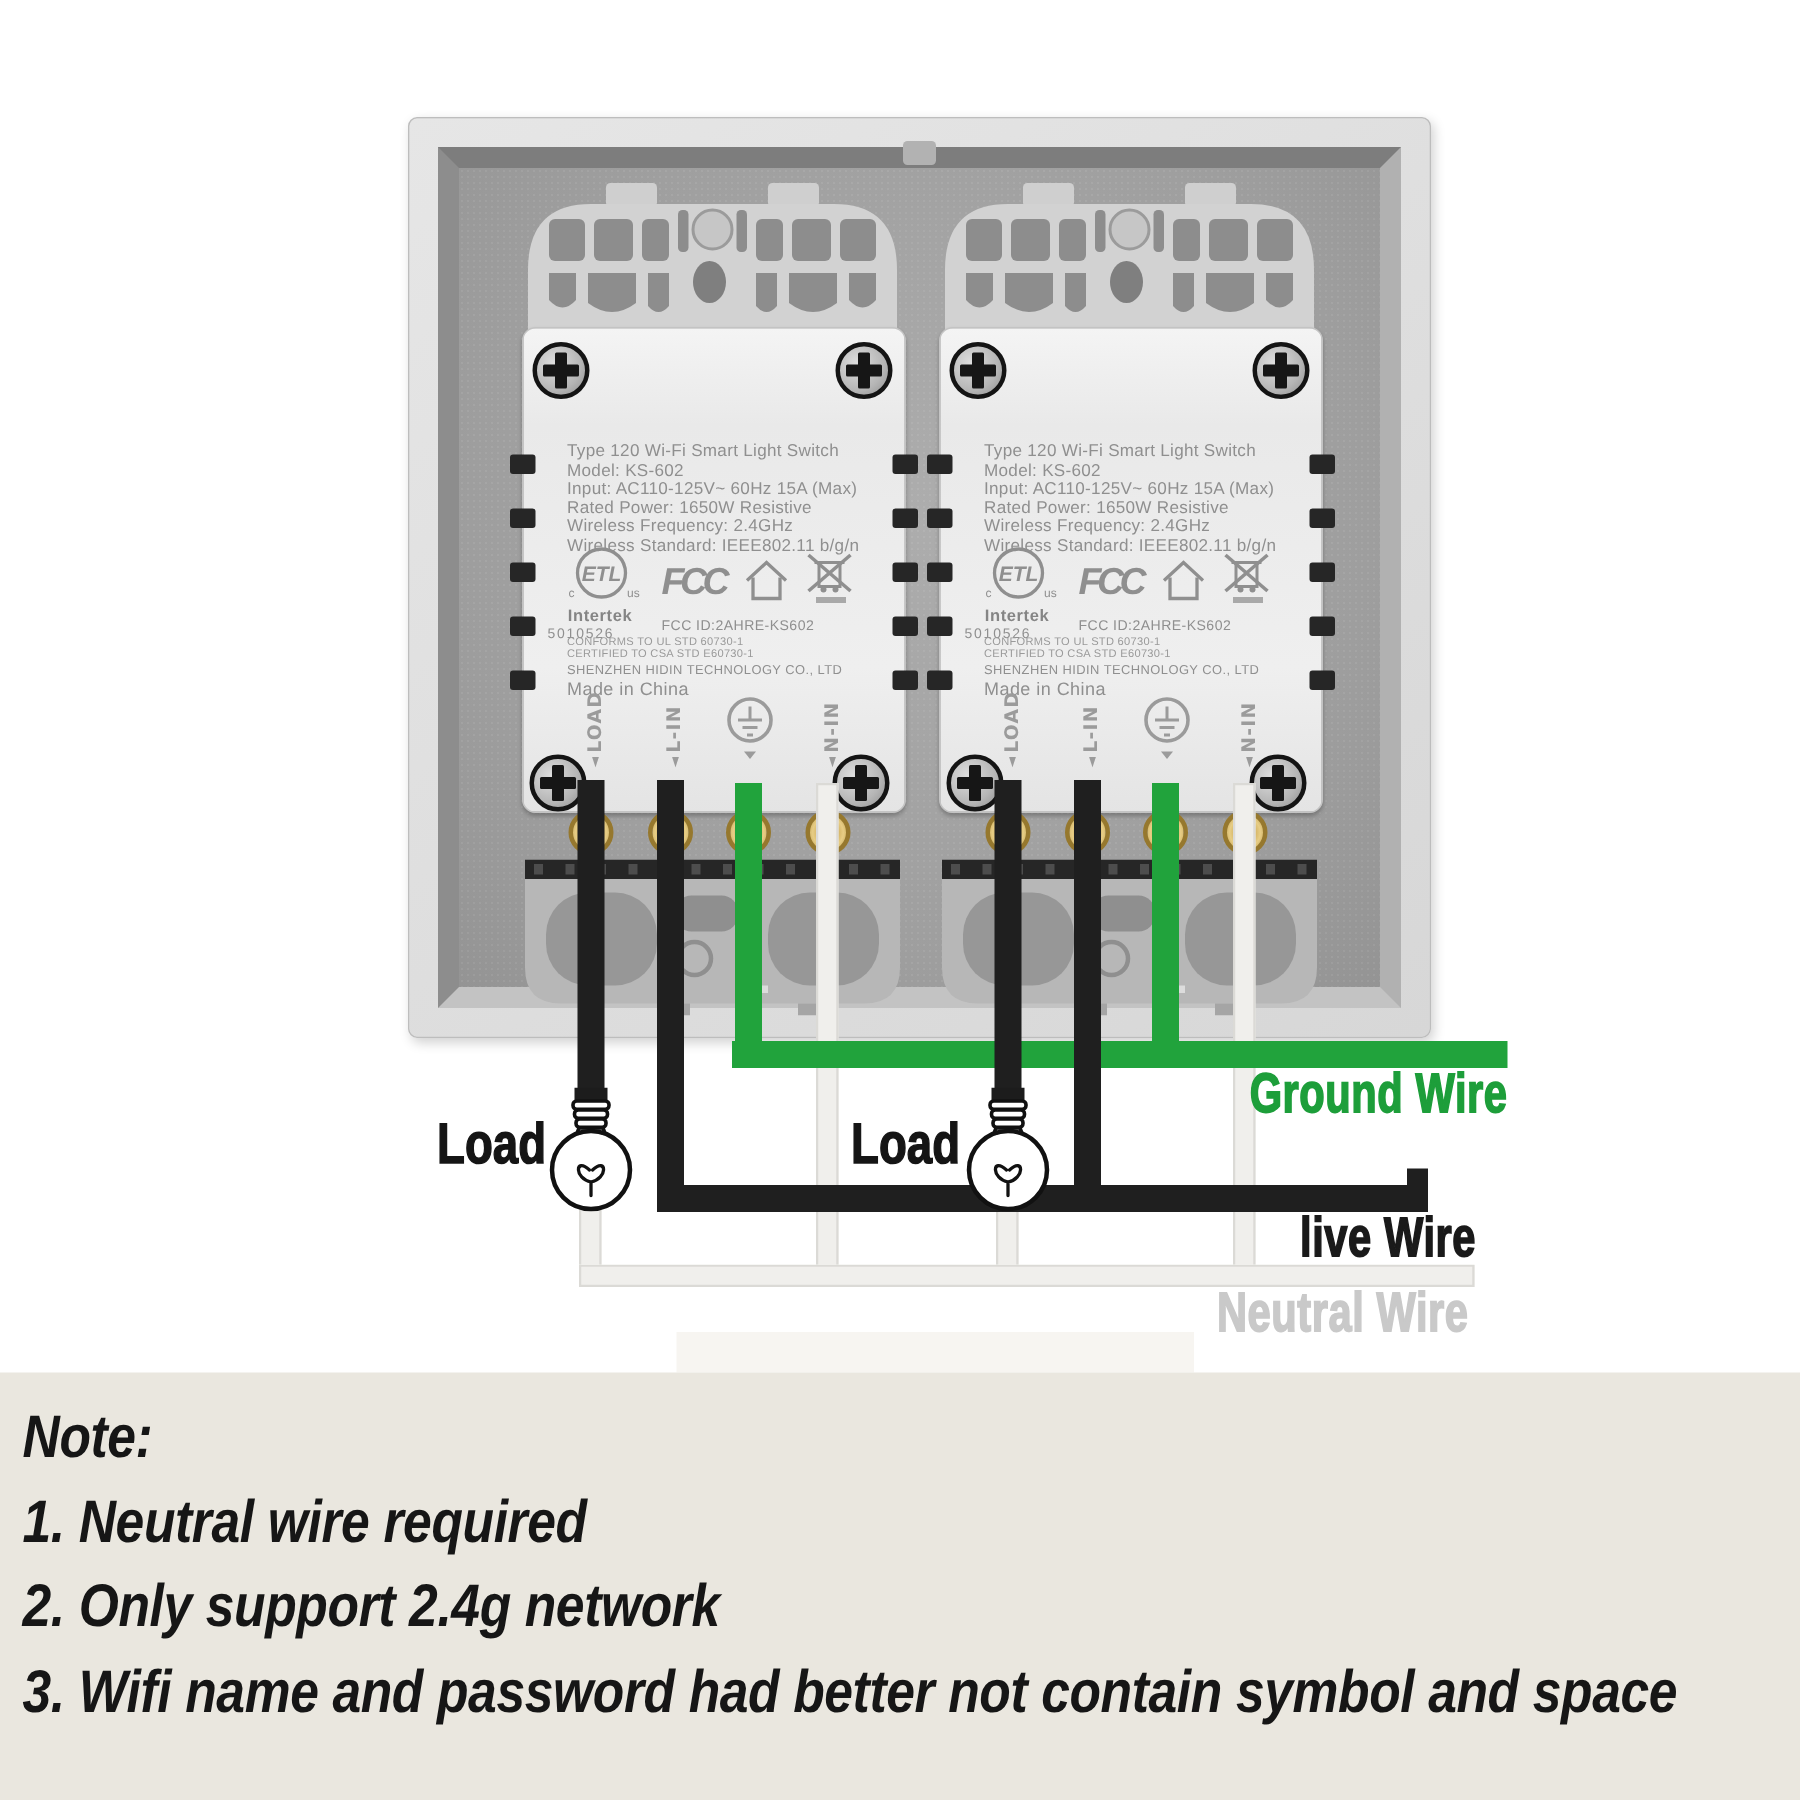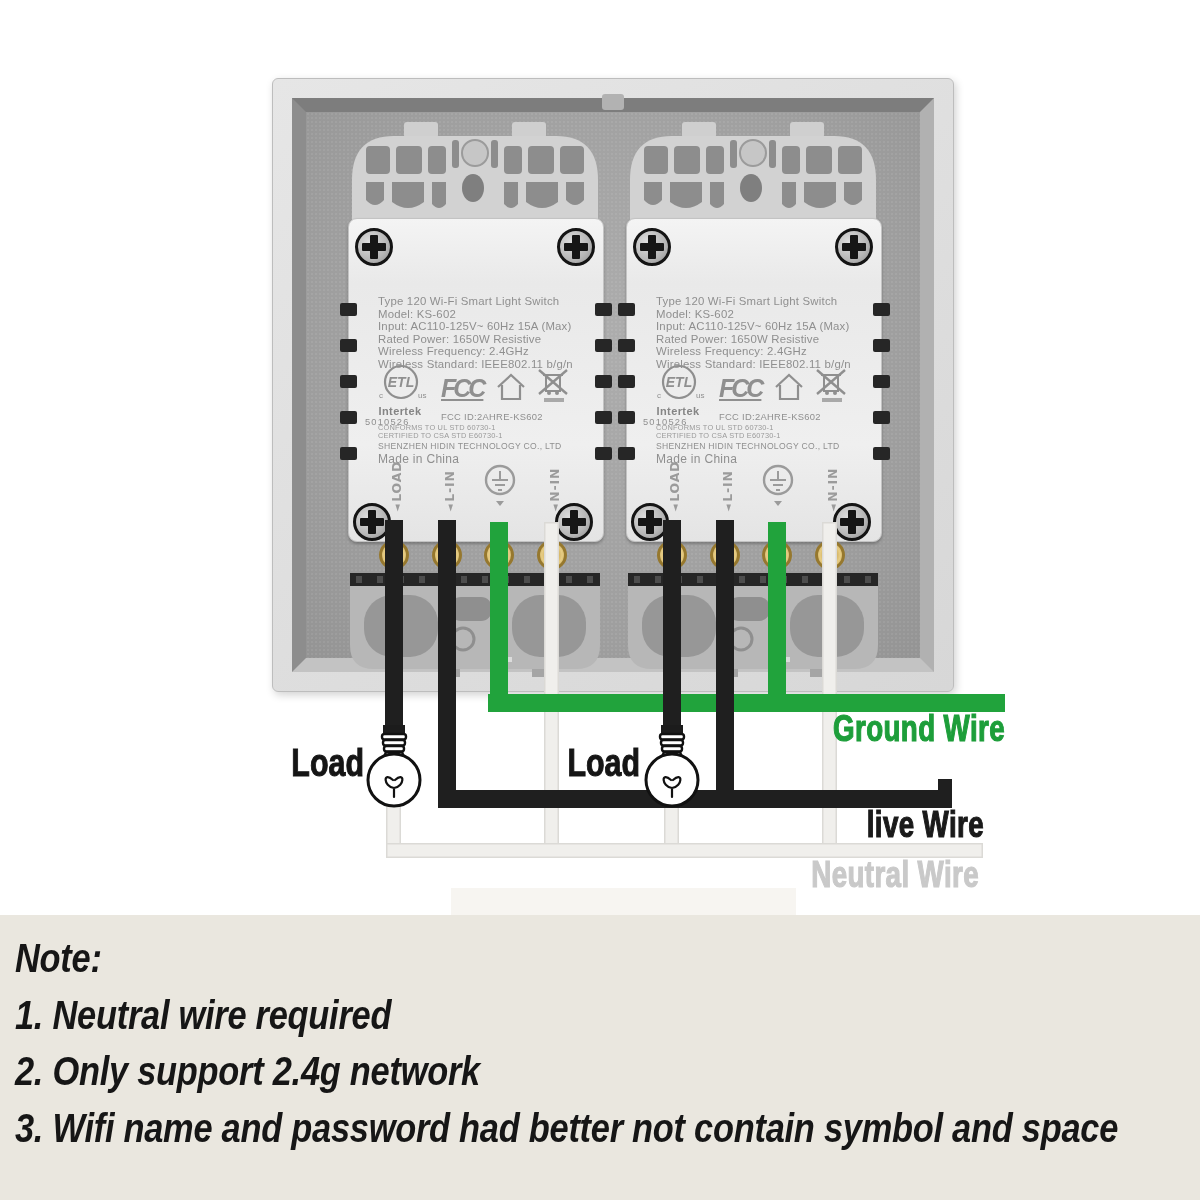--- a/index.html
+++ b/index.html
@@ -44,21 +44,21 @@
   .cert{position:absolute;left:29px;top:205px;color:#9a9a9a;}
   .cert div{font-size:7.4px;line-height:8.2px;letter-spacing:.2px;white-space:nowrap;}
   .company{position:absolute;left:29px;top:222px;font-size:8.6px;color:#8f8f8f;letter-spacing:.3px;white-space:nowrap;}
   .madein{position:absolute;left:29px;top:233px;font-size:12px;color:#8f8f8f;letter-spacing:.3px;}
 
   .intertek{position:absolute;left:16px;top:186px;width:70px;text-align:center;
     font-size:11px;font-weight:700;color:#858585;letter-spacing:.4px;}
   .intertek-num{position:absolute;left:16px;top:198px;width:70px;text-align:left;
     font-size:9.3px;color:#8f8f8f;letter-spacing:1.2px;}
   .fcc-logo{position:absolute;left:92px;top:155px;font-size:25px;font-weight:700;
-    color:#8f8f8f;letter-spacing:-3px;font-style:italic;text-decoration:underline;}
+    color:#8f8f8f;letter-spacing:-3px;font-style:italic;}
   .fcc-id{position:absolute;left:92px;top:192px;font-size:9.4px;color:#8f8f8f;letter-spacing:.3px;white-space:nowrap;}
   .logo-svg{position:absolute;}
 
   .tlabel{position:absolute;top:263px;width:46px;height:13px;transform:rotate(-90deg);
     font-family:"DejaVu Sans",sans-serif;font-size:12.5px;font-weight:600;color:#9b9b9b;
     letter-spacing:.8px;white-space:nowrap;}
   .tlabel .arr{font-size:9px;vertical-align:1px;margin-right:2px;}
 
   .ring{position:absolute;top:420px;width:30px;height:30px;border-radius:50%;
     background:radial-gradient(circle,#8a6d2f 28%,#d4b465 40%,#e7cd85 60%,#b2913f);

